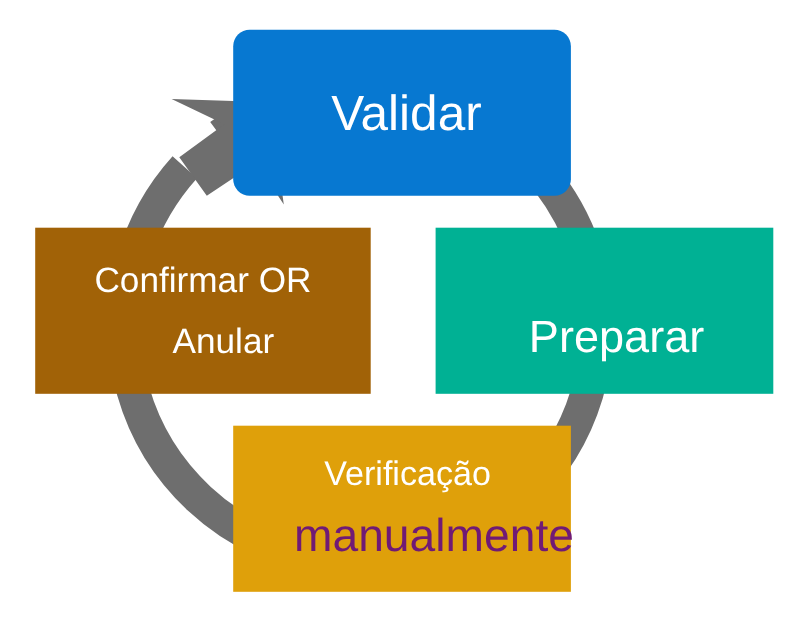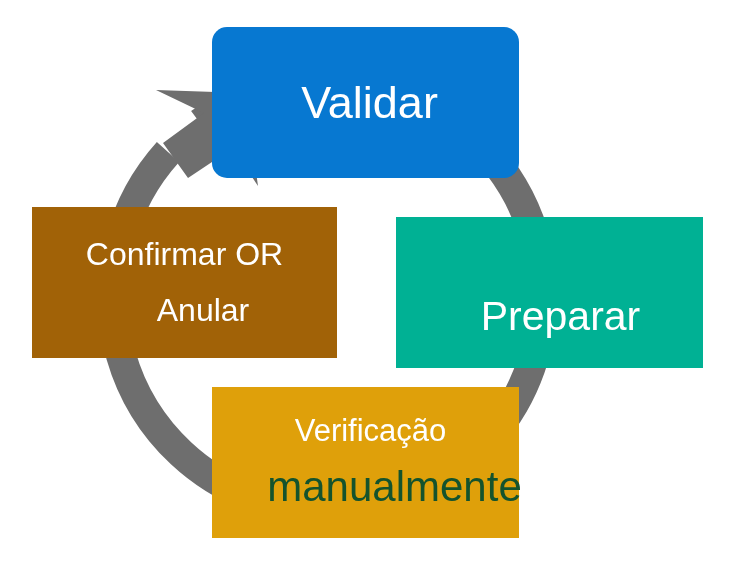--- a/index.html
+++ b/index.html
@@ -56,21 +56,21 @@
     border-radius: 15px;
   }
   #node-validar .line-1 {
     font-size: 45px;
     padding-left: 8px;
   }
 
   
   #node-preparar {
     left: 396px;
-    top: 217px;
+    top: 207px;
     width: 307px;
     height: 151px;
     background: #00b194;
     align-items: center;
     justify-content: flex-end;
     padding-bottom: 28px;
   }
   #node-preparar .line-1 {
     font-size: 41px;
     padding-left: 22px;
@@ -88,21 +88,21 @@
     overflow: visible;
   }
   #node-verificacao .line-1 {
     font-size: 31px;
     padding-left: 10px;
     margin-bottom: 12px;
   }
   #node-verificacao .line-2 {
     font-size: 42px;
     padding-left: 58px;
-    color: #14532d;
+    color: #701a75;
   }
 
   
   #node-confirmar {
     left: 32px;
     top: 207px;
     width: 305px;
     height: 151px;
     background: #a16207;
     align-items: center;

